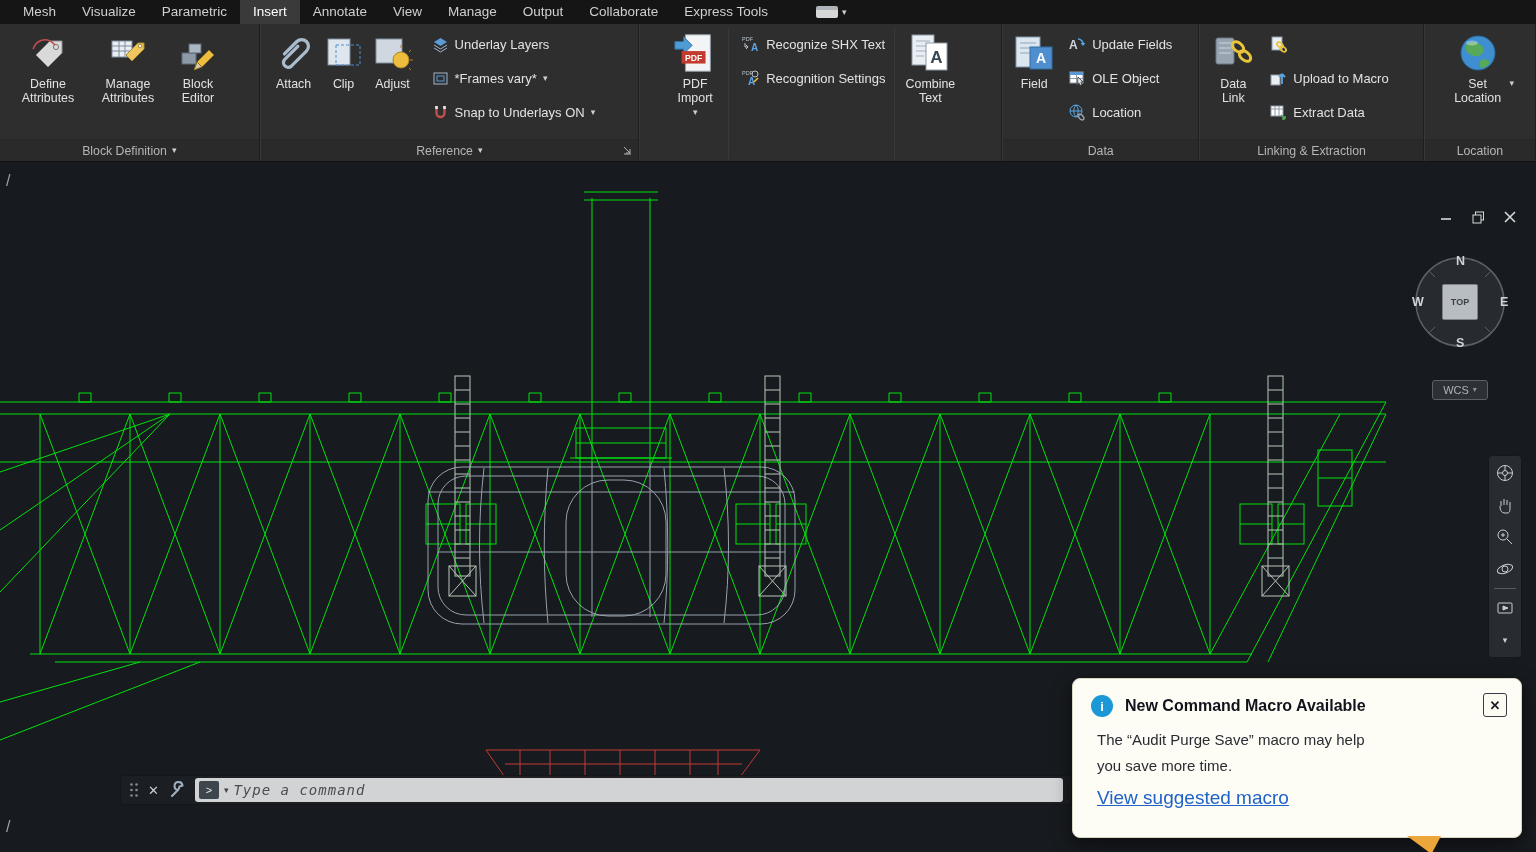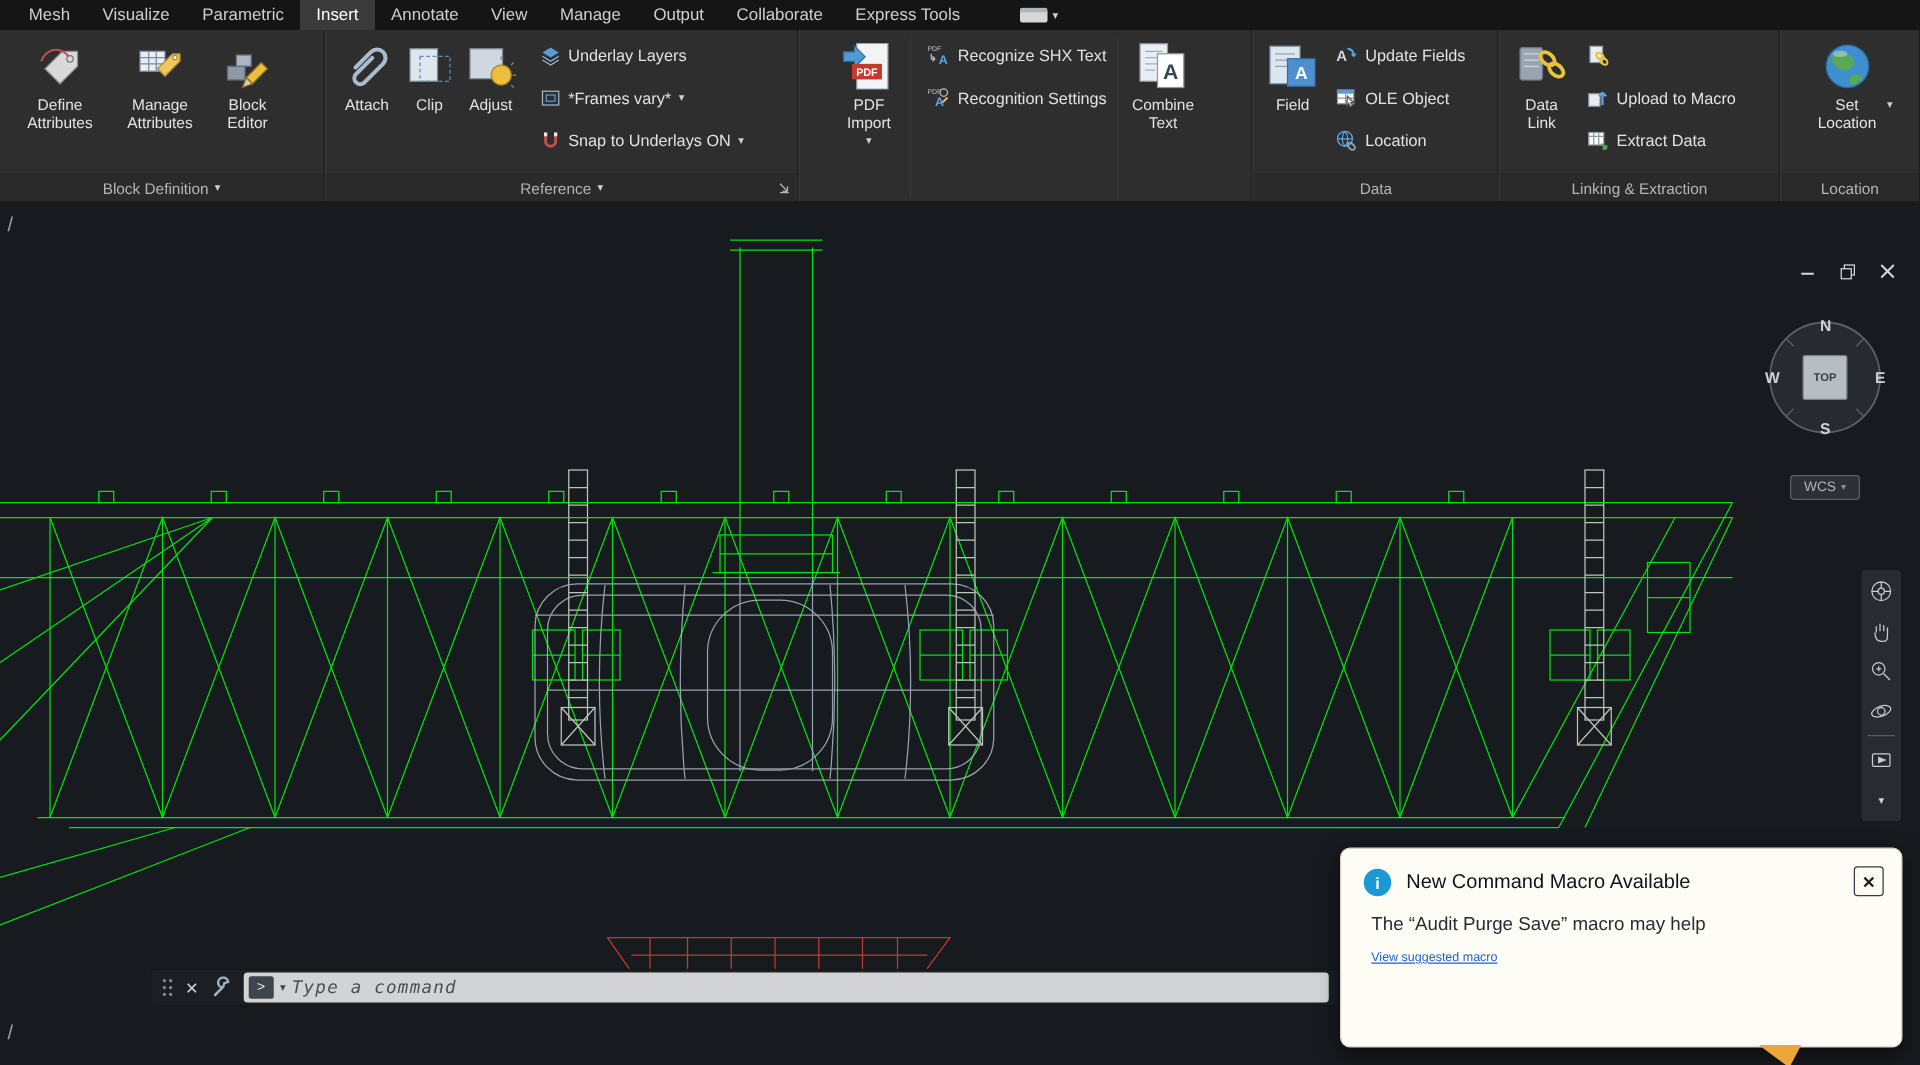--- a/index.html
+++ b/index.html
@@ -60,24 +60,24 @@
   .cmdfield{flex:1;height:24px;background:#d2d3d4;border-radius:3px;display:flex;align-items:center;padding:0 4px;gap:5px}
   .prompt-sq{width:20px;height:18px;background:#3f454c;border-radius:2px;color:#e8e8e8;font-size:11px;display:flex;align-items:center;justify-content:center;cursor:pointer}
   .prompt-caret{color:#3f454c;font-size:9px;cursor:pointer}
   .cmdinput{flex:1;border:none;background:transparent;outline:none;font-family:"DejaVu Sans Mono",monospace;font-size:14px;color:#2a2d30}
   .cmdinput::placeholder{font-style:italic;color:#4a4d50;letter-spacing:1px}
 
   
   .notif{position:absolute;left:1072px;top:516px;width:450px;height:160px;background:#fdfdf6;border:1px solid #d8d6c2;border-radius:8px;box-shadow:0 6px 18px rgba(0,0,0,.5);padding:16px 20px 14px 18px;color:#23232b}
   .notif-head{display:flex;align-items:center;gap:12px}
   .info-circle{width:22px;height:22px;border-radius:50%;background:var(--info-blue,#1b98d5);color:#fff;font-weight:bold;font-size:13px;display:flex;align-items:center;justify-content:center;flex:none}
-  .notif-title{font-size:16px;font-weight:normal;color:#12121c}
+  .notif-title{font-size:16px;font-weight:bold;color:#12121c}
   .notif-close{position:absolute;right:14px;top:14px;width:24px;height:24px;border:1px solid #3a3a44;border-radius:3px;display:flex;align-items:center;justify-content:center;font-size:13px;font-weight:bold;color:#1c1c24;cursor:pointer;background:#fbfbf2}
   .notif-body{margin:10px 0 0 6px;font-size:15px;line-height:26px;color:#2b2b33}
-  .notif-link{margin:8px 0 0 6px;font-size:10px;color:var(--link-blue,#2063c8);text-decoration:underline;cursor:pointer;display:inline-block}
+  .notif-link{margin:8px 0 0 6px;font-size:19px;color:var(--link-blue,#2063c8);text-decoration:underline;cursor:pointer;display:inline-block}
   .notif-tail{position:absolute;right:80px;bottom:-17px;width:34px;height:18px;background:var(--tail-gold,#eda63a);clip-path:polygon(0 0,100% 0,72% 100%)}
 </style>
 </head>
 <body>
 
 <nav class="menubar">
   <div class="mtab">Mesh</div>
   <div class="mtab">Visualize</div>
   <div class="mtab">Parametric</div>
   <div class="mtab active">Insert</div>
@@ -555,18 +555,19 @@
   </div>
 
   <div class="notif">
     <div class="notif-head">
       <span class="info-circle">i</span>
       <span class="notif-title">New Command Macro Available</span>
     </div>
     <span class="notif-close">✕</span>
     <div class="notif-body">
       <div>The “Audit Purge Save” macro may help</div>
+      <div>you save more time.</div>
     </div>
     <a class="notif-link">View suggested macro</a>
     <div class="notif-tail"></div>
   </div>
 
 </div>
 
 </body></html>

